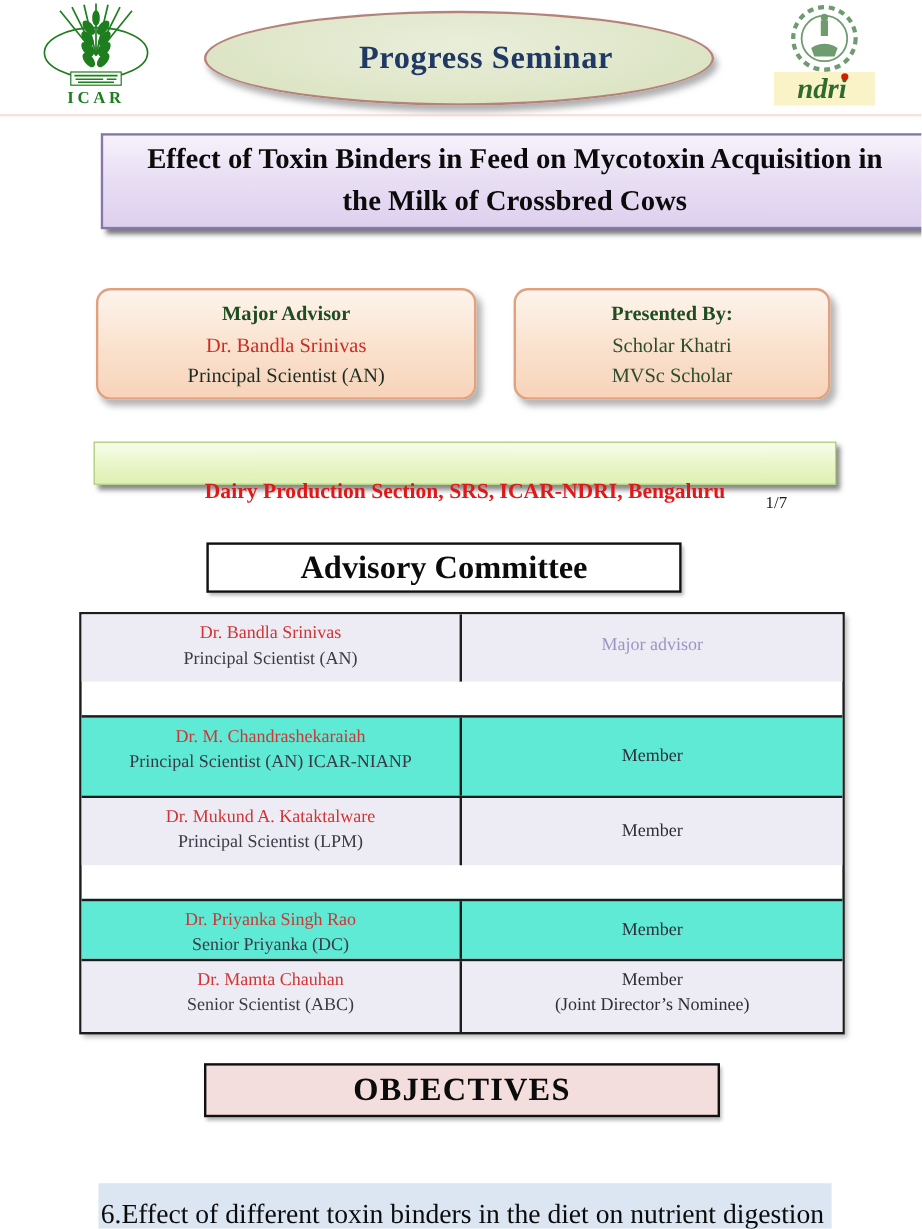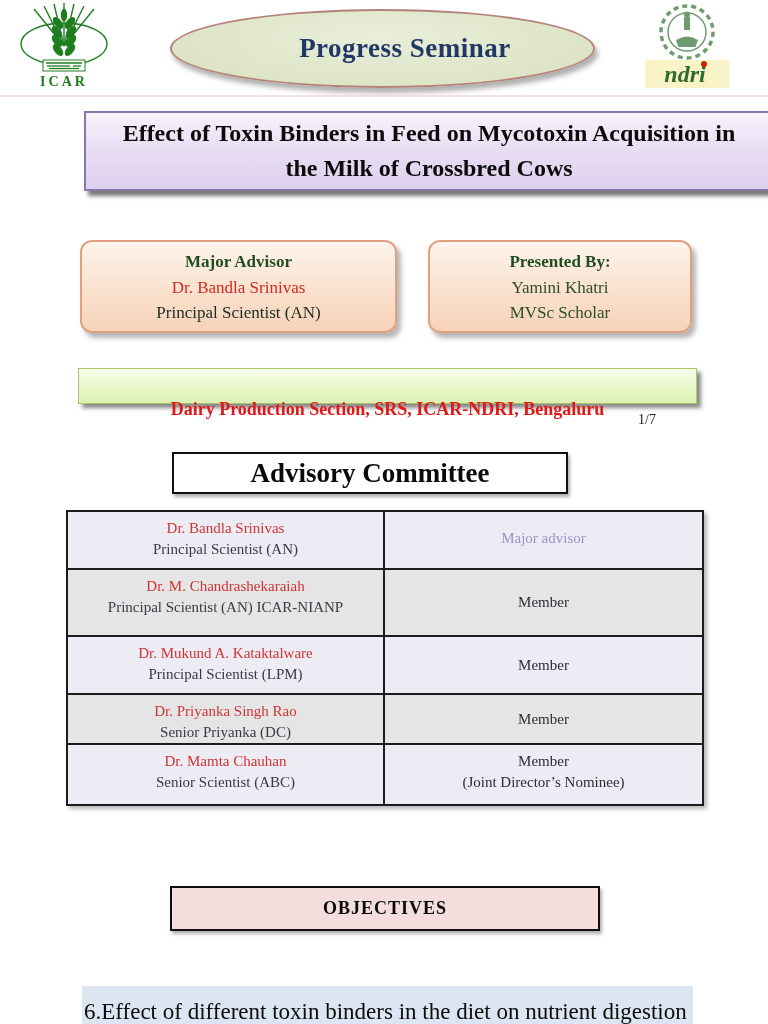--- a/index.html
+++ b/index.html
@@ -7,21 +7,21 @@
   .slide {
     position: relative;
     width: 768px;
     height: 1024px;
     background: #ffffff;
     overflow: hidden;
     font-family: "Liberation Serif", serif;
   }
 
   
-  .icar-logo { position: absolute; left: 10px; top: 2px; width: 108px; height: 92px; }
+  .icar-logo { position: absolute; left: 26px; top: 2px; width: 108px; height: 92px; }
   .ndri-logo { position: absolute; left: 640px; top: 2px; width: 94px; height: 90px; text-decoration: underline; }
 
   .seminar-oval {
     position: absolute; left: 170px; top: 9px; width: 425px; height: 79px;
     background: radial-gradient(ellipse at 50% 35%, #e9eeda 0%, #dde5c6 70%, #d5dfba 100%);
     border: 2px solid #b5827b;
     border-radius: 50%;
     box-shadow: 3px 5px 5px rgba(110,110,110,0.55);
     display: flex; align-items: center; justify-content: center;
   }
@@ -93,38 +93,38 @@
 
   .ac-table {
     position: absolute; left: 66px; top: 510px; width: 638px;
     border: 2px solid #1c1c1c;
     box-shadow: 3px 3px 4px rgba(100,100,100,0.45);
     font-size: 15px;
   }
   .ac-row { display: flex; }
   .ac-row + .ac-row { border-top: 2px solid #1c1c1c; }
   .ac-row.light { background: #edebf3; }
-  .ac-row.dark  { background: #e5e5e5; }
+  .ac-row.dark  { background: #5eead4; margin-top: 28px; }
   .ac-cell { width: 50%; text-align: center; padding-top: 6px; line-height: 1.4; }
   .ac-cell.cell-left { border-right: 2px solid #1c1c1c; }
   .ac-name { color: #d03434; }
   .ac-designation { color: #3a3a46; }
   .ac-role { color: #2d2d38; }
   .ac-role.major { color: #9b94c6; }
   .r1 { height: 56px; } .r2 { height: 67px; } .r3 { height: 58px; }
   .r4 { height: 50px; } .r5 { height: 61px; }
 
   
   .objectives-box {
     position: absolute; left: 170px; top: 886px; width: 430px; height: 45px;
     background: #f3dddd; border: 2px solid #101010;
     box-shadow: 2px 3px 3px rgba(100,100,100,0.5);
     display: flex; align-items: center; justify-content: center;
   }
-  .objectives-box .objectives-heading { color: #0b0b0b; font-weight: bold; font-size: 18px; letter-spacing: 1px; }
+  .objectives-box .objectives-heading { color: #0b0b0b; font-weight: bold; font-size: 27px; letter-spacing: 1px; }
 
   .objective-item-bar {
     position: absolute; left: 82px; top: 986px; width: 611px; height: 48px;
     background: #dce6f2;
     padding: 13px 0 0 2px;
   }
   .objective-item-bar .objective-text { color: #0b0b0b; font-size: 23px; }
 </style>
 </head>
 <body>
@@ -189,21 +189,21 @@
   </div>
 
   <div class="person-box left">
     <div class="person-heading">Major Advisor</div>
     <div class="person-name-red">Dr. Bandla Srinivas</div>
     <div class="person-designation-dark">Principal Scientist (AN)</div>
   </div>
 
   <div class="person-box right">
     <div class="person-heading">Presented By:</div>
-    <div class="person-name-green">Yamini Khatri</div>
+    <div class="person-name-green">Scholar Khatri</div>
     <div class="person-designation-green">MVSc Scholar</div>
   </div>
 
   <div class="section-bar">
     <span class="section-text">Dairy Production Section, SRS, ICAR-NDRI, Bengaluru</span>
   </div>
 
   <div class="page-indicator">1/7</div>
 
   <div class="committee-heading-box">

